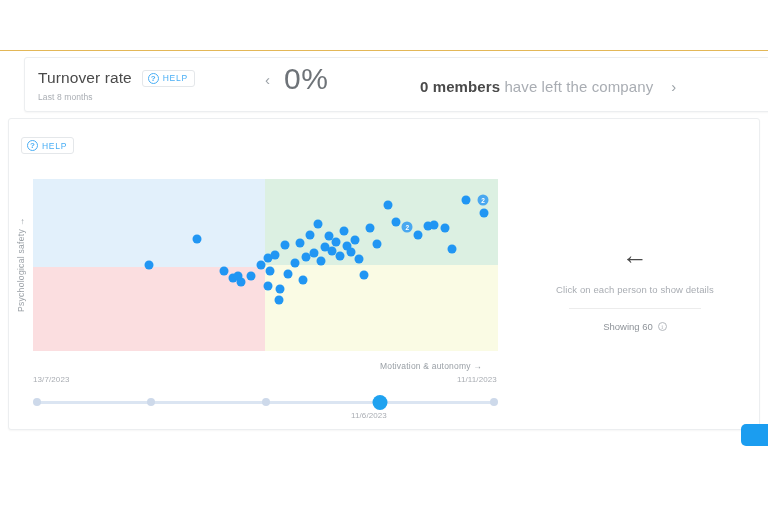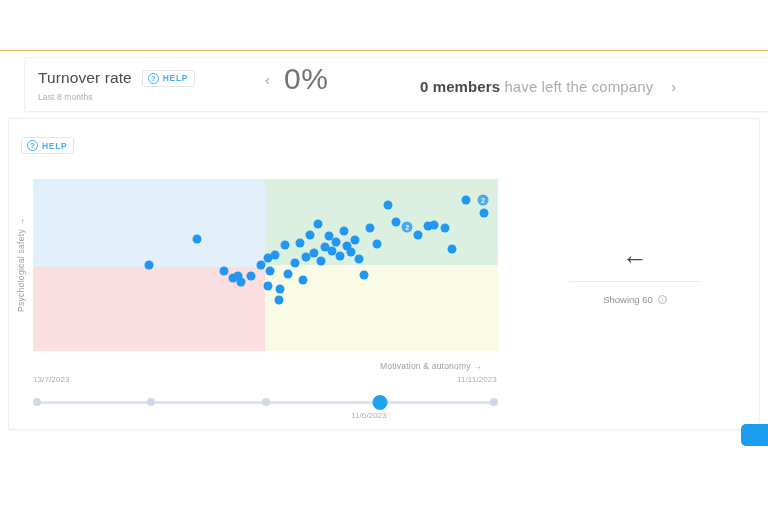--- a/index.html
+++ b/index.html
@@ -35,21 +35,21 @@
   .help-pill {
     display: inline-flex; align-items: center; gap: 4px;
     border: 1px solid #e4e7ea; border-radius: 3px; background: #fff;
     padding: 2px 6px 2px 5px; cursor: pointer;
   }
   .help-q {
     width: 11px; height: 11px; border-radius: 50%;
     border: 1.2px solid #49aef5; color: #49aef5;
     font-size: 8px; line-height: 9px; text-align: center; font-weight: 700;
   }
-  .help-txt { font-size: 8.5px; color: #49aef5; letter-spacing: 0.7px; font-weight: 700; }
+  .help-txt { font-size: 8.5px; color: #49aef5; letter-spacing: 0.7px; font-weight: 400; }
 
   .subcaption { position: absolute; font-size: 8.5px; color: #a9adb3; letter-spacing: 0.1px; }
 
   
   .turnover-mid {
     position: absolute; left: 265px; top: 62px;
     display: flex; align-items: center; gap: 14px;
   }
   .chev { color: #9aa0a6; font-size: 15px; line-height: 1; cursor: pointer; font-weight: 300; }
   .pct { font-size: 30px; color: #6e7378; font-weight: 300; letter-spacing: 0.5px; }
@@ -238,20 +238,21 @@
     <div id="slider-track"></div>
   <div class="tick" style="left: 4px;"></div>
       <div class="tick" style="left: 118.25px;"></div>
       <div class="tick" style="left: 232.5px;"></div>
       <div id="slider-thumb" style="left: 346.75px;"></div>
       <div class="tick" style="left: 461px;"></div>
     </div>
 
   <div id="detail-panel">
     <div id="back-arrow">←</div>
+    <div id="detail-hint">Click on each person to show details</div>
     <div id="detail-div"></div>
     <div id="showing-row">
       <span>Showing 60</span>
       <span class="info-i">i</span>
     </div>
   </div>
 
   <div id="chat-widget"></div>
 
 </div>

